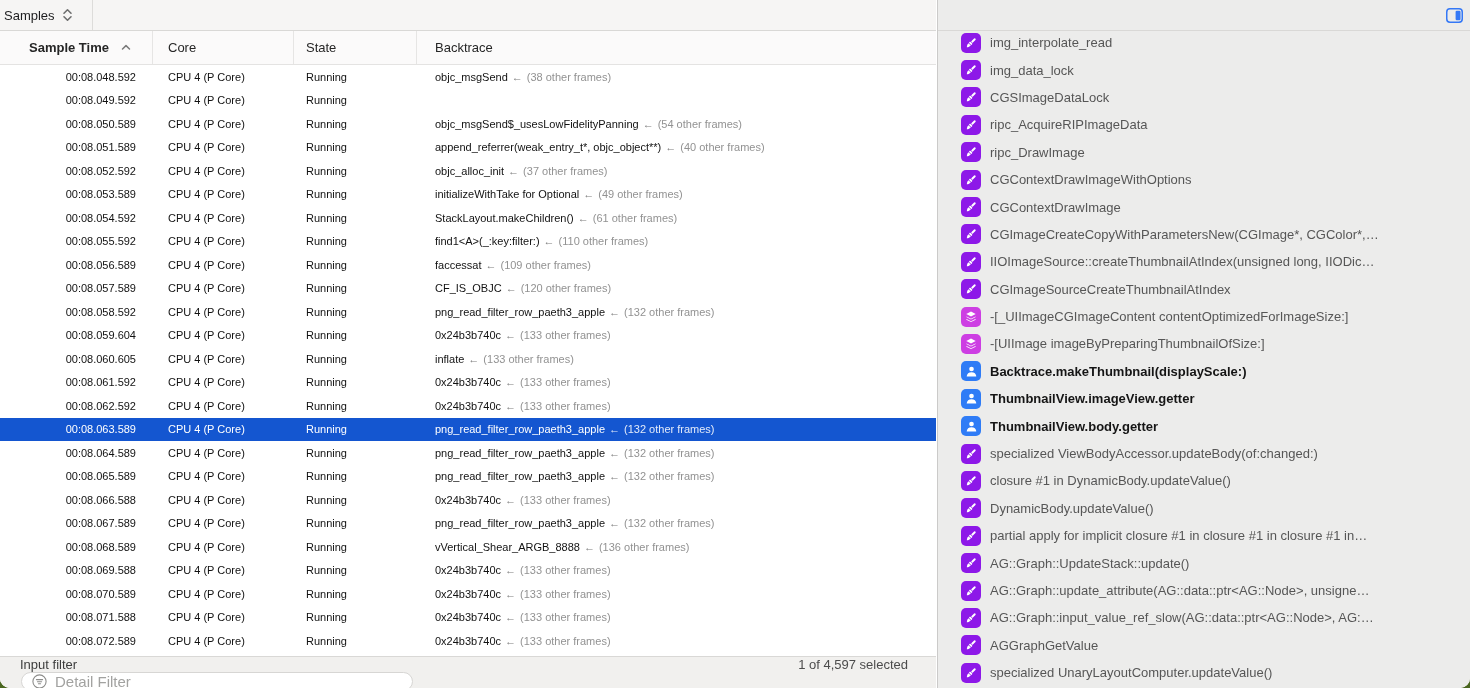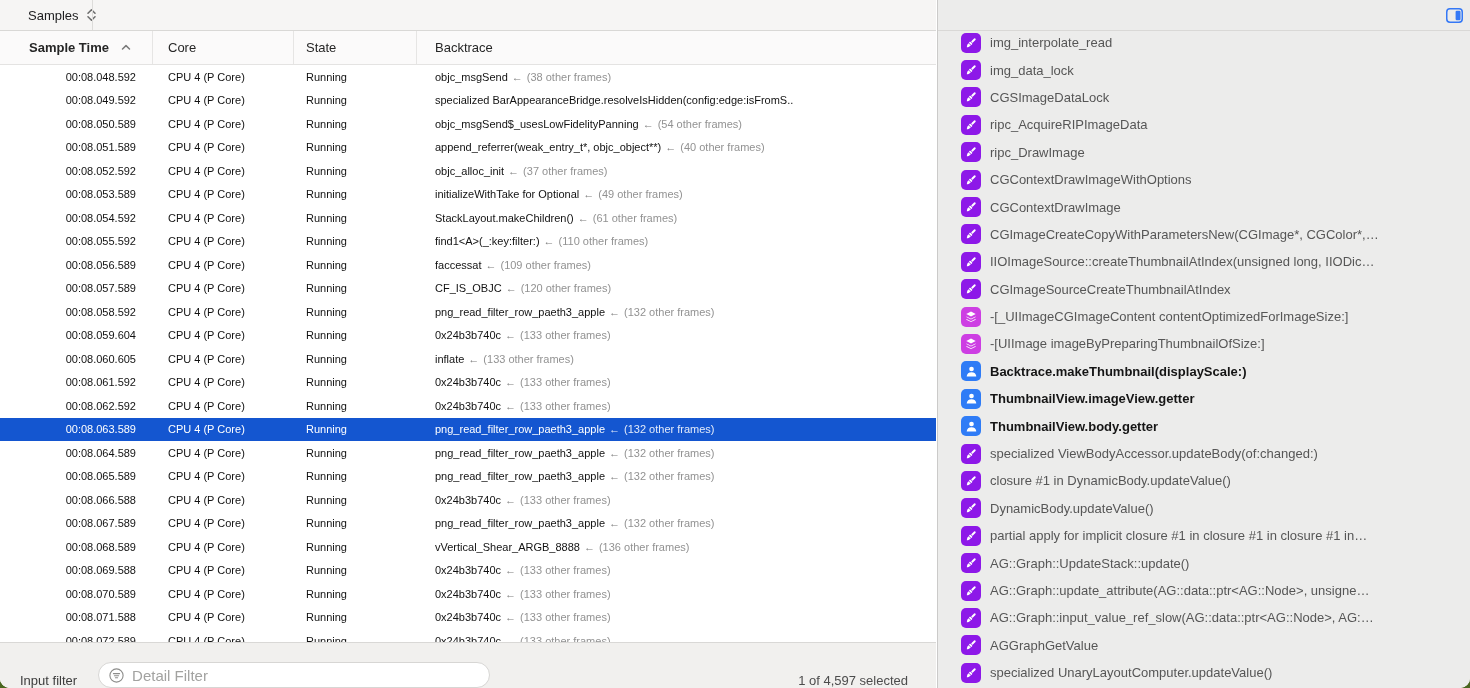--- a/index.html
+++ b/index.html
@@ -11,21 +11,21 @@
   .window{
     position:relative;width:1470px;height:688px;background:#ffffff;
     border-radius:0 0 10px 10px;overflow:hidden;
   }
   
   .left-pane{position:absolute;left:0;top:0;width:936px;height:688px;background:#fff;}
   .jump-bar{
     position:absolute;left:0;top:0;width:100%;height:31px;background:#f6f5f4;
     border-bottom:1px solid #d9d8d6;display:flex;align-items:center;box-sizing:border-box;
   }
-  .jump-bar-btn{display:flex;align-items:center;gap:7px;padding-left:28px;cursor:default;}
+  .jump-bar-btn{display:flex;align-items:center;gap:7px;padding-left:4px;cursor:default;}
   .jump-bar-label{font-size:13px;color:#1d1d1f;}
   .jump-bar-divider{position:absolute;left:92px;top:0;width:1px;height:30px;background:#dddcda;}
   .col-header{
     position:absolute;left:0;top:31px;width:100%;height:34px;background:#fbfafa;
     border-bottom:1px solid #e4e3e2;display:flex;align-items:center;box-sizing:border-box;
     font-size:13px;color:#262626;
   }
   .hcell{display:flex;align-items:center;height:100%;box-sizing:border-box;border-right:1px solid #e6e5e4;}
   .hcell.c1{width:153px;padding-left:29px;font-weight:bold;gap:12px;text-align:center;}
   .hcell.c2{width:141px;padding-left:15px;}
@@ -38,22 +38,22 @@
   .trow .c3{width:123px;padding-left:12px;box-sizing:border-box;}
   .trow .c4{flex:1;padding-left:18px;box-sizing:border-box;overflow:hidden;text-overflow:clip;}
   .frame-name{color:#121212;}
   .frame-arrow{color:#7d7d7d;padding:0 4px;}
   .frame-count{color:#929292;}
   .trow.selected{color:#fff;}
   .trow.selected .frame-name{color:#fff;}
   .trow.selected .frame-arrow,.trow.selected .frame-count{color:rgba(255,255,255,.88);}
   
   .status-bar{
-    position:absolute;left:0;bottom:0;width:100%;height:46px;background:#f1f0ee;
-    border-top:1px solid #d9d8d6;display:flex;align-items:flex-end;box-sizing:border-box;
+    position:absolute;left:0;bottom:0;width:100%;height:32px;background:#f1f0ee;
+    border-top:1px solid #d9d8d6;display:flex;align-items:flex-start;box-sizing:border-box;flex-direction:column;
   }
   .input-filter-label{font-size:13px;color:#3c3c3c;padding-left:20px;}
   .detail-filter{
     margin-left:21px;width:392px;height:26px;background:#fff;border:1px solid #d7d6d4;
     border-radius:13px;display:flex;align-items:center;gap:8px;padding-left:10px;box-sizing:border-box;
   }
   .detail-filter .ph{font-size:15px;color:#a2a2a0;}
   .selection-status{position:absolute;right:28px;font-size:13px;color:#4c4c4c;}
   
   .right-panel{
@@ -114,23 +114,20 @@
     <span class="c3">Running</span>
     <span class="c4">
       <span class="frame-name">objc_msgSend</span><span class="frame-arrow">←</span><span class="frame-count">(38 other frames)</span>
     </span>
   </div>
 
   <div class="trow">
     <span class="c1">00:08.049.592</span>
     <span class="c2">CPU 4 (P Core)</span>
     <span class="c3">Running</span>
-    <span class="c4">
-      <span class="frame-name">specialized BarAppearanceBridge.resolveIsHidden(config:edge:isFromS..</span>
-    </span>
   </div>
 
   <div class="trow">
     <span class="c1">00:08.050.589</span>
     <span class="c2">CPU 4 (P Core)</span>
     <span class="c3">Running</span>
     <span class="c4">
       <span class="frame-name">objc_msgSend$_usesLowFidelityPanning</span><span class="frame-arrow">←</span><span class="frame-count">(54 other frames)</span>
     </span>
   </div>

